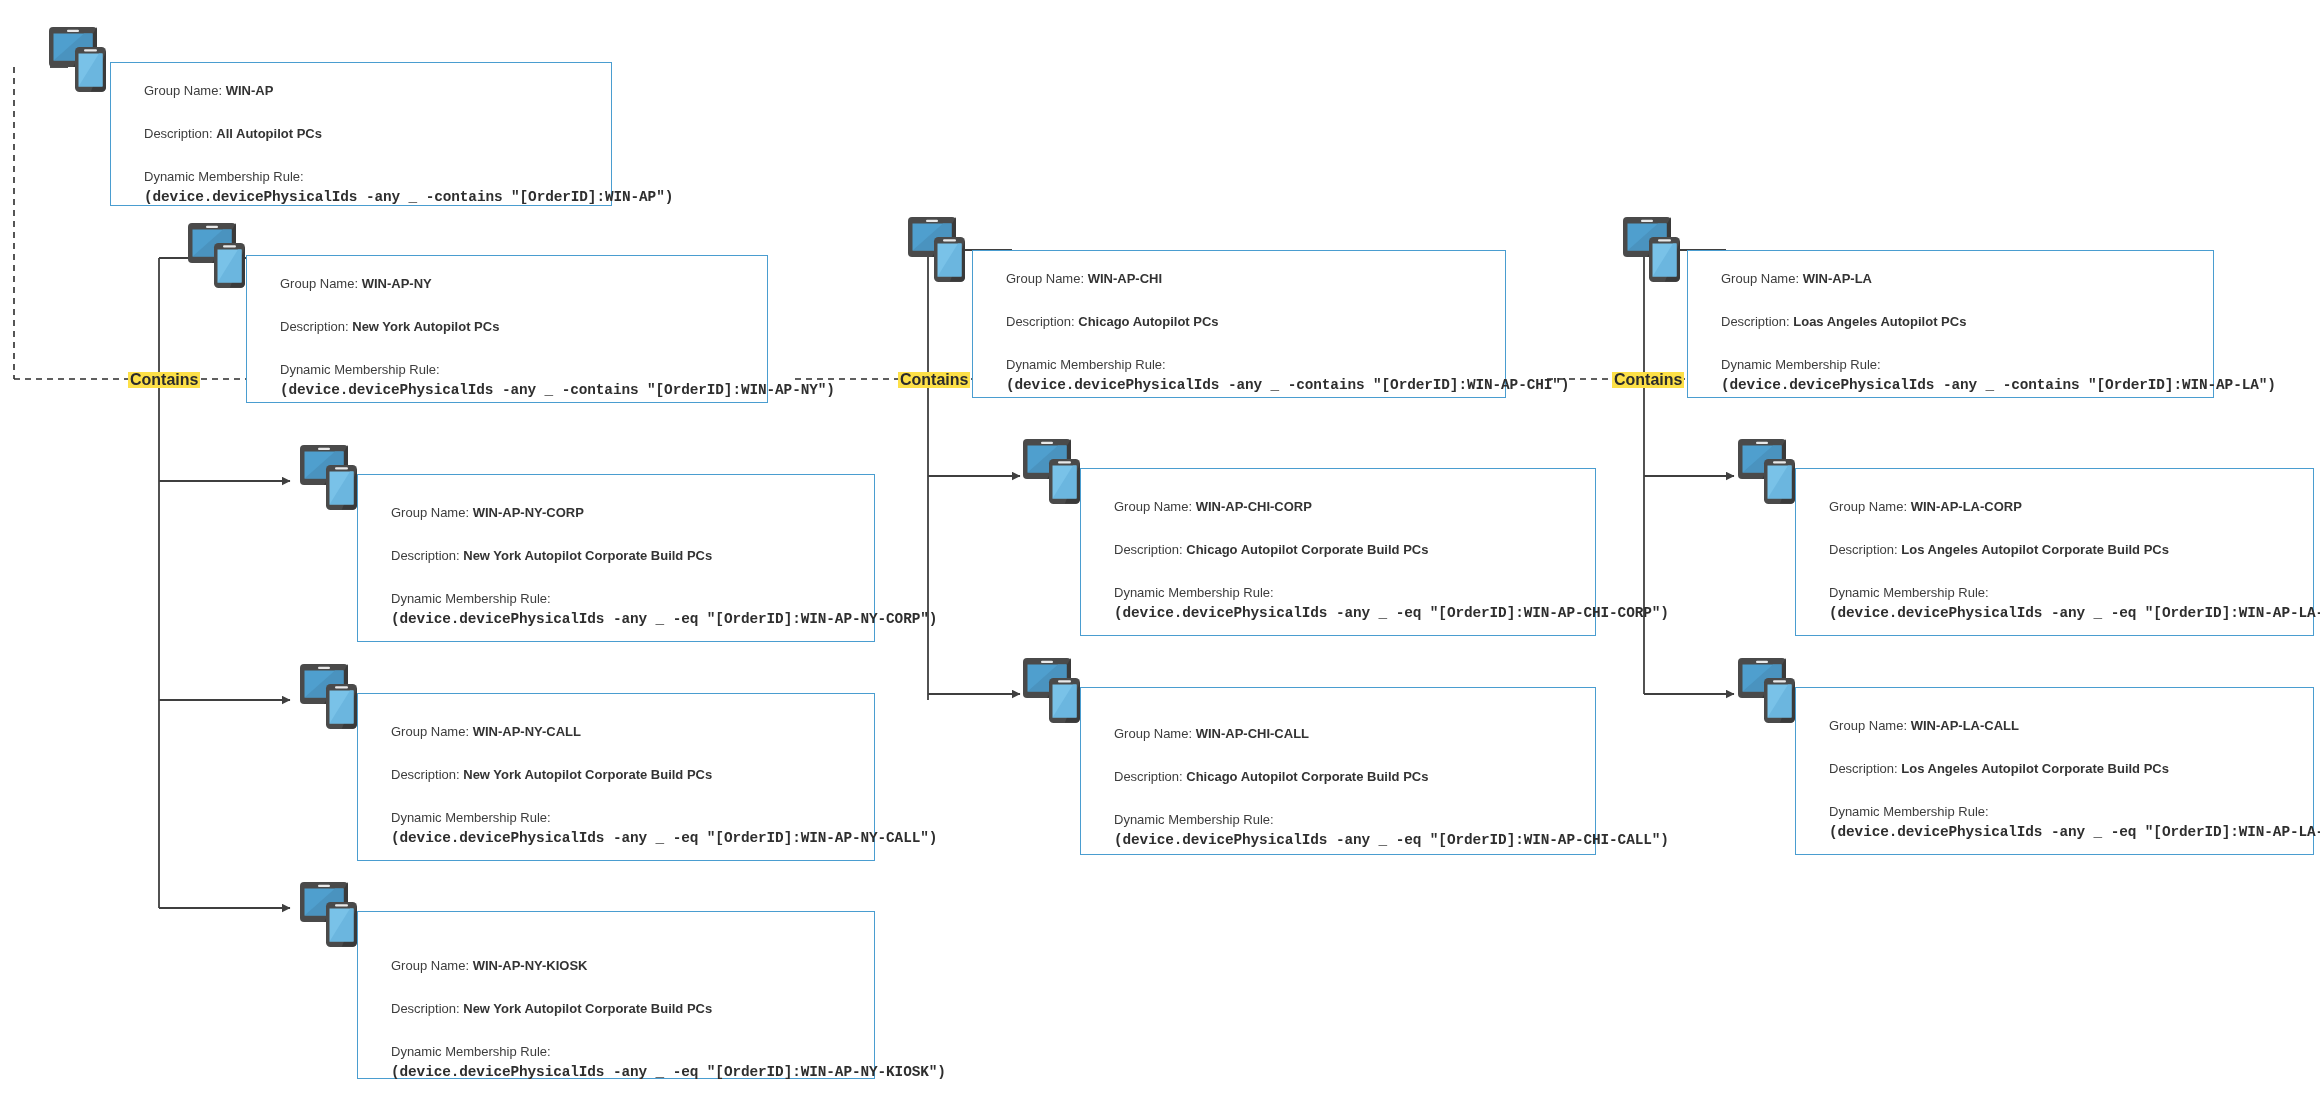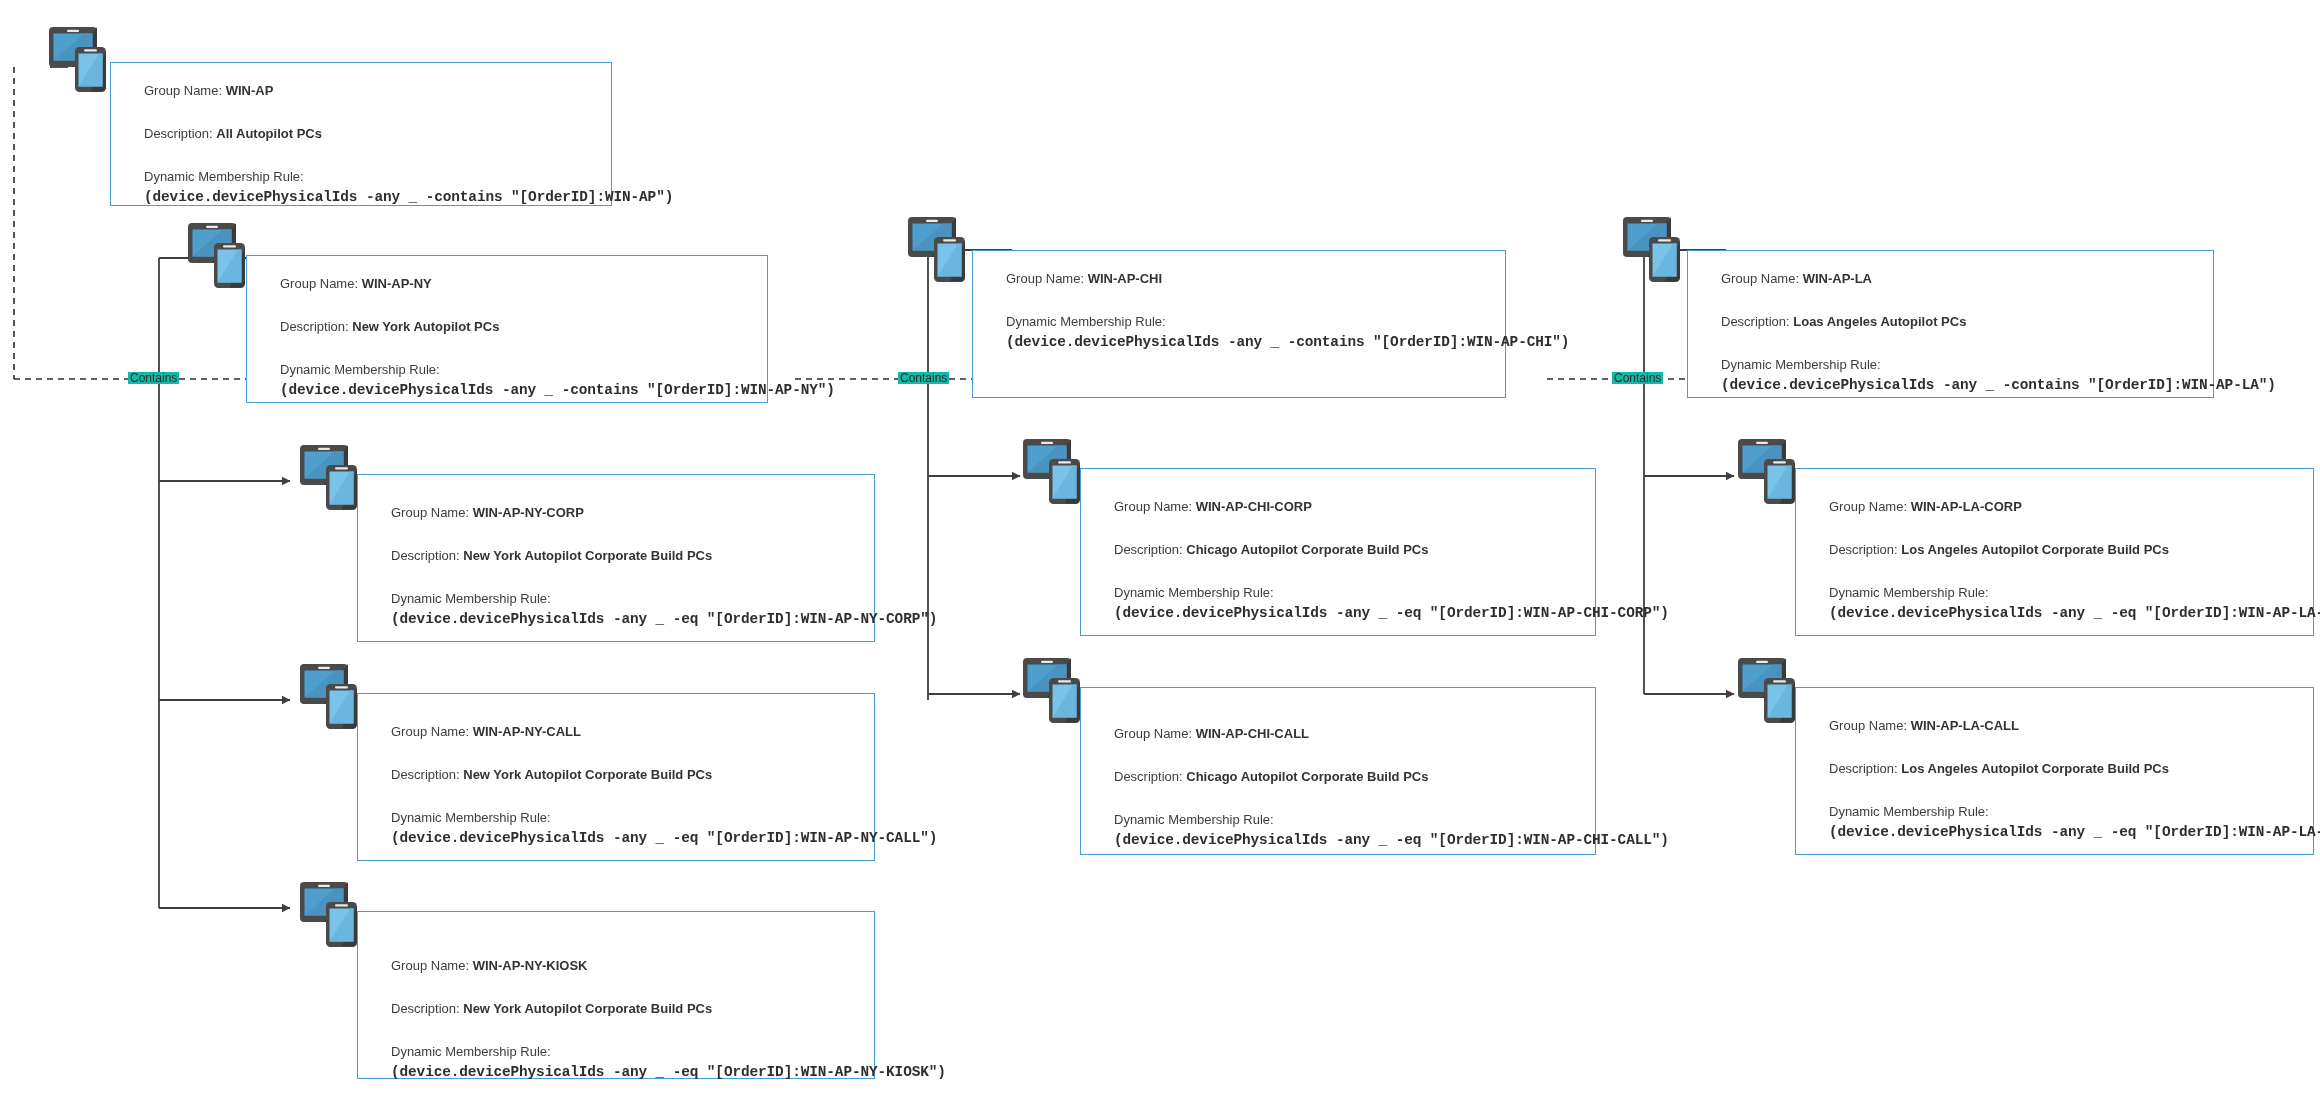--- a/index.html
+++ b/index.html
@@ -52,24 +52,24 @@
     position:absolute;
     width:72px;height:72px;
     z-index:5;
   }
   .devicon svg{display:block;width:72px;height:72px;}
 
   
   .contains-label{
     position:absolute;
     font-family:"Liberation Sans", sans-serif;
-    font-size:12px;
-    font-weight:normal;
+    font-size:16px;
+    font-weight:bold;
     color:#2b2b2b;
-    background:#14b8a6;
+    background:#fde047;
     padding:0 2px;
     white-space:nowrap;
     line-height:1;
     z-index:6;
   }
 </style>
 </head>
 <body>
 
 <div id="canvas">
@@ -259,20 +259,24 @@
       <rect x="38" y="27.3" width="13" height="2.2" rx="1.1" fill="#e9e9e9"></rect>
     </svg>
   </div>
 
   <div class="card" style="left:972px;top:250px;width:534px;height:148px;"></div>
   <div class="card-body" style="left:972px;top:250px;width:534px;height:148px;">
     <div class="row gn">
       <span>Group Name: </span>
       <b>WIN-AP-CHI</b>
     </div>
+    <div class="row desc">
+      <span>Description: </span>
+      <b>Chicago Autopilot PCs</b>
+    </div>
     <div class="row ruleLabel">Dynamic Membership Rule:</div>
     <div class="rule-code">(device.devicePhysicalIds -any _ -contains "[OrderID]:WIN-AP-CHI")</div>
   </div>
   <div class="devicon" style="left:905px;top:212px;">
     <svg viewBox="0 0 72 72" xmlns="http://www.w3.org/2000/svg">
       <rect x="3" y="5" width="48" height="40" rx="4" fill="#4a4a4a"></rect>
       <path d="M51 5 v40 H27 L51 5 z" fill="#3a3a3a"></path>
       <rect x="7.5" y="11.5" width="39" height="27" fill="#4f9fce"></rect>
       <path d="M7.5 38.5 L38 11.5 H46.5 V38.5 Z" fill="#4a93bf"></path>
       <rect x="21" y="7.8" width="12" height="2.3" rx="1.1" fill="#e9e9e9"></rect>

